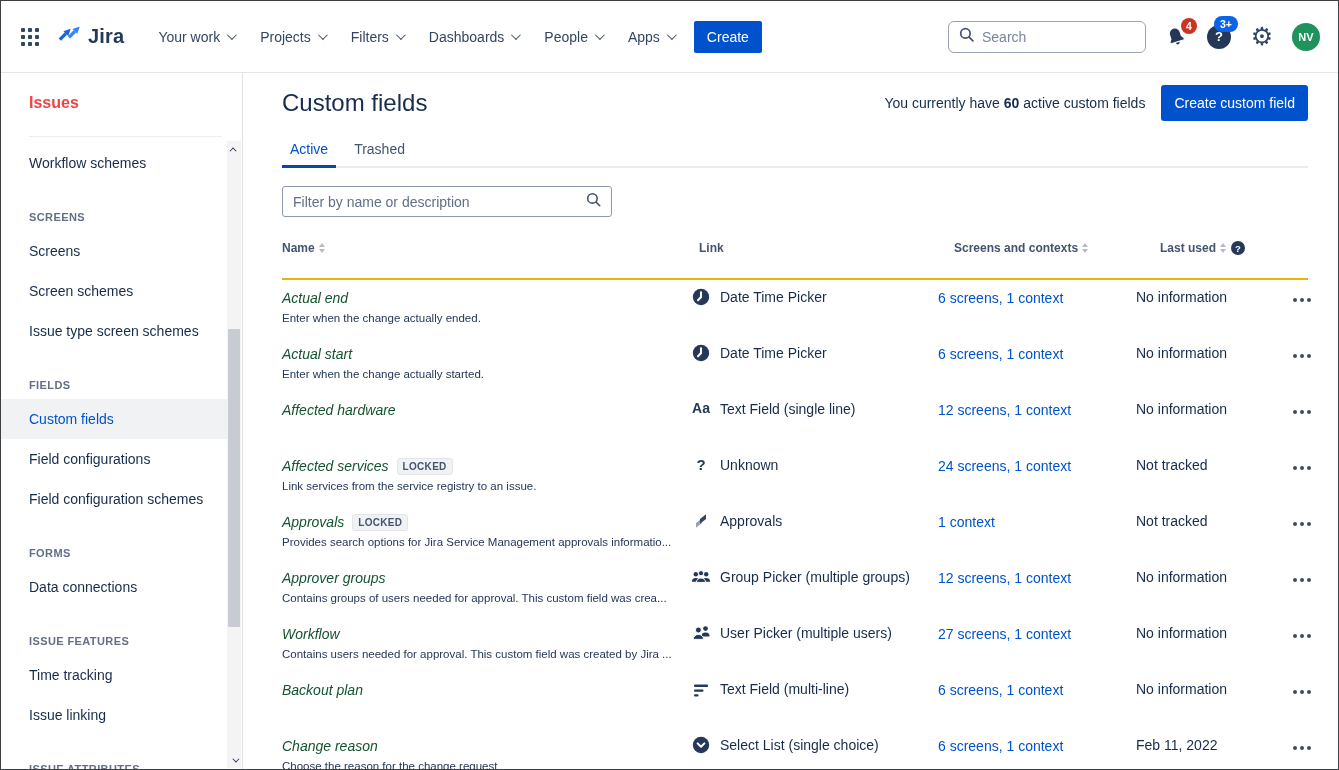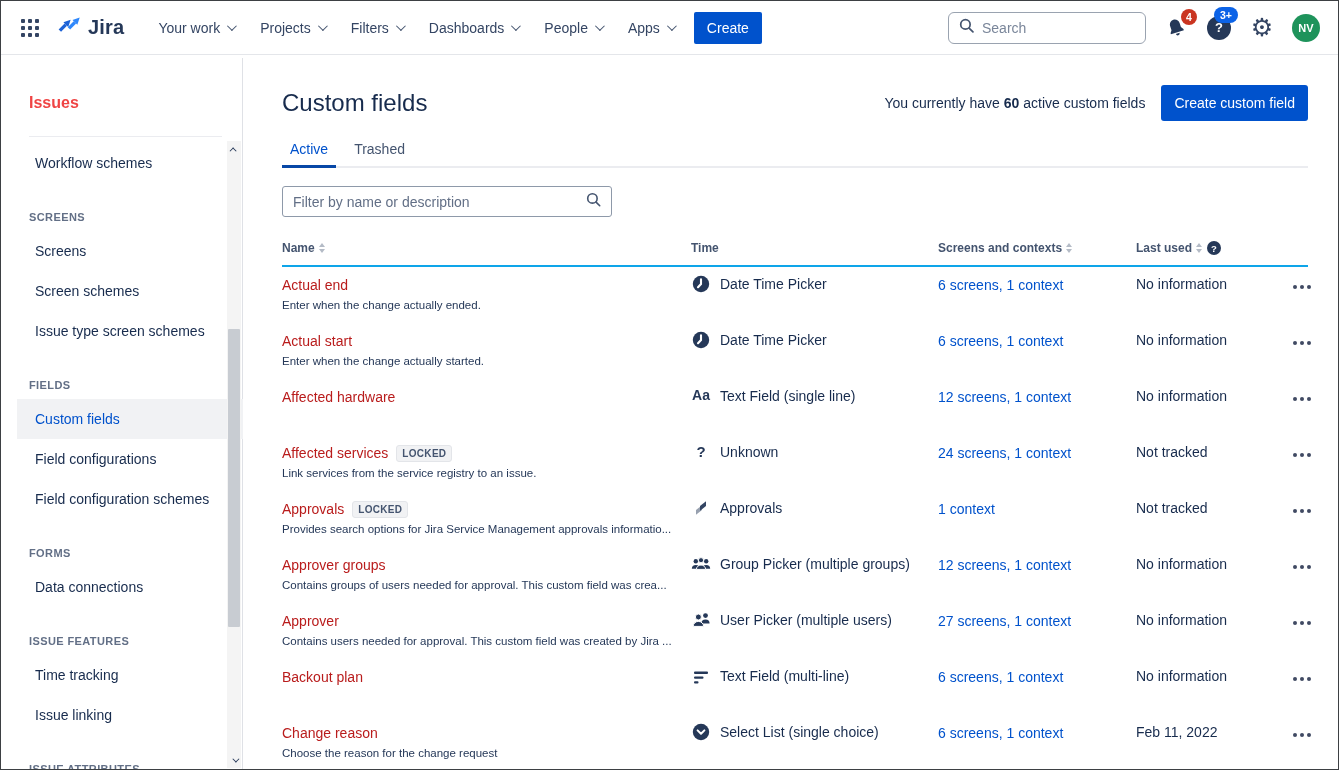--- a/index.html
+++ b/index.html
@@ -4,21 +4,21 @@
 <style>
   * { margin:0; padding:0; box-sizing:border-box; }
   html,body { background:#fff; }
   body {
     width:1339px; height:770px; overflow:hidden; position:relative;
     font-family:"Liberation Sans", sans-serif; color:#172B4D;
     border:1px solid #3d4043;
   }
   
   .topbar {
-    position:absolute; top:0; left:0; right:0; height:54px;
+    position:absolute; top:0; left:0; right:0; height:72px;
     display:flex; align-items:center; padding:0 18px 0 20px;
     border-bottom:1px solid #E4E6EA; background:#fff; z-index:5;
   }
   .grid-icon { display:grid; grid-template-columns:repeat(3,4px); gap:3px; margin-right:18px; cursor:pointer; }
   .grid-icon span { width:4px; height:4px; background:#344563; border-radius:1px; }
   .logo { display:flex; align-items:center; gap:6px; margin-right:24px; cursor:pointer; }
   .logo-text { font-size:20px; font-weight:700; color:#253858; letter-spacing:.2px; }
   .nav { display:flex; align-items:center; gap:6px; }
   .nav-item {
     display:flex; align-items:center; gap:7px; padding:8px 10px;
@@ -54,22 +54,22 @@
     display:flex; align-items:center; justify-content:center; font-size:11px; font-weight:700; cursor:pointer; }
   
   .sidebar {
     position:absolute; top:57px; left:0; width:242px; bottom:0;
     border-right:1px solid #DFE1E6; background:#fff;
   }
   .sidebar-title { font-size:16px; font-weight:600; color:#ef4444; padding:36px 0 0 28px; }
   .sidebar-divider { height:1px; background:#EBECF0; margin:24px 20px 0 28px; }
   .side-nav { padding-top:6px; }
   .side-item {
-    height:40px; display:flex; align-items:center; padding-left:18px;
-    font-size:14px; color:#172B4D; cursor:pointer; width:226px;margin-left:16px;
+    height:40px; display:flex; align-items:center; padding-left:28px;
+    font-size:14px; color:#172B4D; cursor:pointer; width:226px;
   }
   .side-item.selected { background:#F1F2F4; color:#0052CC; }
   .side-section {
     height:46px; display:flex; align-items:flex-end; padding:0 0 8px 28px;
     font-size:11px; font-weight:700; color:#626F86; letter-spacing:.4px; margin-top:2px;
   }
   .side-scrollbar {
     position:absolute; top:83px; right:1px; bottom:1px; width:14px; background:#F4F4F4;
   }
   .sb-arrow { position:absolute; left:0; width:14px; height:16px; display:flex; align-items:center; justify-content:center; cursor:pointer; }
@@ -96,31 +96,31 @@
   .filter-box {
     display:flex; align-items:center; width:330px; height:31px;
     border:1.5px solid #8E99A9; border-radius:3px; padding:0 10px; background:#fff;
   }
   .filter-box input { border:none; outline:none; flex:1; font-size:14px; color:#8b5cf6; font-family:inherit; background:transparent; }
   .filter-box input::placeholder { color:#626F86; }
   
   .tbl { margin-top:24px; }
   .tbl-head {
     display:grid; grid-template-columns:409px 247px 198px 153px 1fr;
-    padding-bottom:10px; border-bottom:2px solid #0ea5e9;
+    padding-bottom:23px; border-bottom:2px solid #eab308;gap:8px;
   }
   .th { font-size:12px; font-weight:700; color:#44546F; display:flex; align-items:center; }
   .sort { display:inline-flex; flex-direction:column; gap:2px; margin-left:4px; }
   .sort i { display:block; width:0; height:0; border-left:3.5px solid transparent; border-right:3.5px solid transparent; }
   .sort .up { border-bottom:4px solid #B4BBC6; }
   .sort .dn { border-top:4px solid #B4BBC6; }
   .th-help { width:14px; height:14px; border-radius:50%; background:#253858; color:#fff; font-size:9.5px;
     font-weight:700; display:inline-flex; align-items:center; justify-content:center; margin-left:5px; cursor:pointer; }
   .row { display:grid; grid-template-columns:409px 247px 198px 153px 1fr; min-height:56px; padding-top:9px; }
-  .cell-name a { font-size:14px; color:#b91c1c; text-decoration:none; cursor:pointer; }
+  .cell-name a { font-size:14px; color:#14532d; text-decoration:none; cursor:pointer;font-style:italic; }
   .locked-badge {
     display:inline-block; margin-left:8px; background:#F1F2F4; border:1px solid #E3E5E9; border-radius:3px;
     color:#44546F; font-size:10px; font-weight:700; padding:2px 5px; letter-spacing:.3px; vertical-align:1px;
   }
   .cell-desc { font-size:11.5px; color:#253858; margin-top:5px; }
   .cell-type { display:flex; align-items:flex-start; gap:9px; font-size:14px; color:#172B4D; }
   .ticon { width:20px; display:flex; justify-content:center; margin-top:-1px; }
   .ticon-text { font-size:14px; font-weight:700; color:#253858; }
   .cell-screens a { font-size:14px; color:#0052CC; text-decoration:none; cursor:pointer; }
   .cell-last { font-size:14px; color:#172B4D; }
@@ -278,21 +278,21 @@
   <div class="tbl">
     <div class="tbl-head" id="tbl-head">
         <div class="th">
           <span>Name</span>
           <span class="sort">
             <i class="up"></i>
             <i class="dn"></i>
           </span>
         </div>
         <div class="th">
-          <span>Time</span>
+          <span>Link</span>
         </div>
         <div class="th">
           <span>Screens and contexts</span>
           <span class="sort">
             <i class="up"></i>
             <i class="dn"></i>
           </span>
         </div>
         <div class="th">
           <span>Last used</span>
@@ -423,21 +423,21 @@
           <div class="cell-last">No information</div>
           <div class="cell-menu">
             <div class="dots">
               <span></span>
               <span></span>
               <span></span>
             </div>
           </div>
         </div>
         <div class="row">
-          <div class="cell-name"><a>Approver</a><div class="cell-desc">Contains users needed for approval. This custom field was created by Jira ...</div></div>
+          <div class="cell-name"><a>Workflow</a><div class="cell-desc">Contains users needed for approval. This custom field was created by Jira ...</div></div>
           <div class="cell-type">
             <span class="ticon">
               <svg width="19" height="18" viewBox="0 0 19 18" fill="#253858">
                 <circle cx="13.5" cy="4.6" r="2.4"></circle>
                 <path d="M9.4 12.6 a4.1 4 0 0 1 8.2 0 z"></path>
                 <circle cx="6.4" cy="6" r="3" stroke="#fff" stroke-width="1"></circle>
                 <path d="M1.2 15.4 a5.2 5 0 0 1 10.4 0 z" stroke="#fff" stroke-width="1"></path>
               </svg>
             </span>
             <span>User Picker (multiple users)</span>

